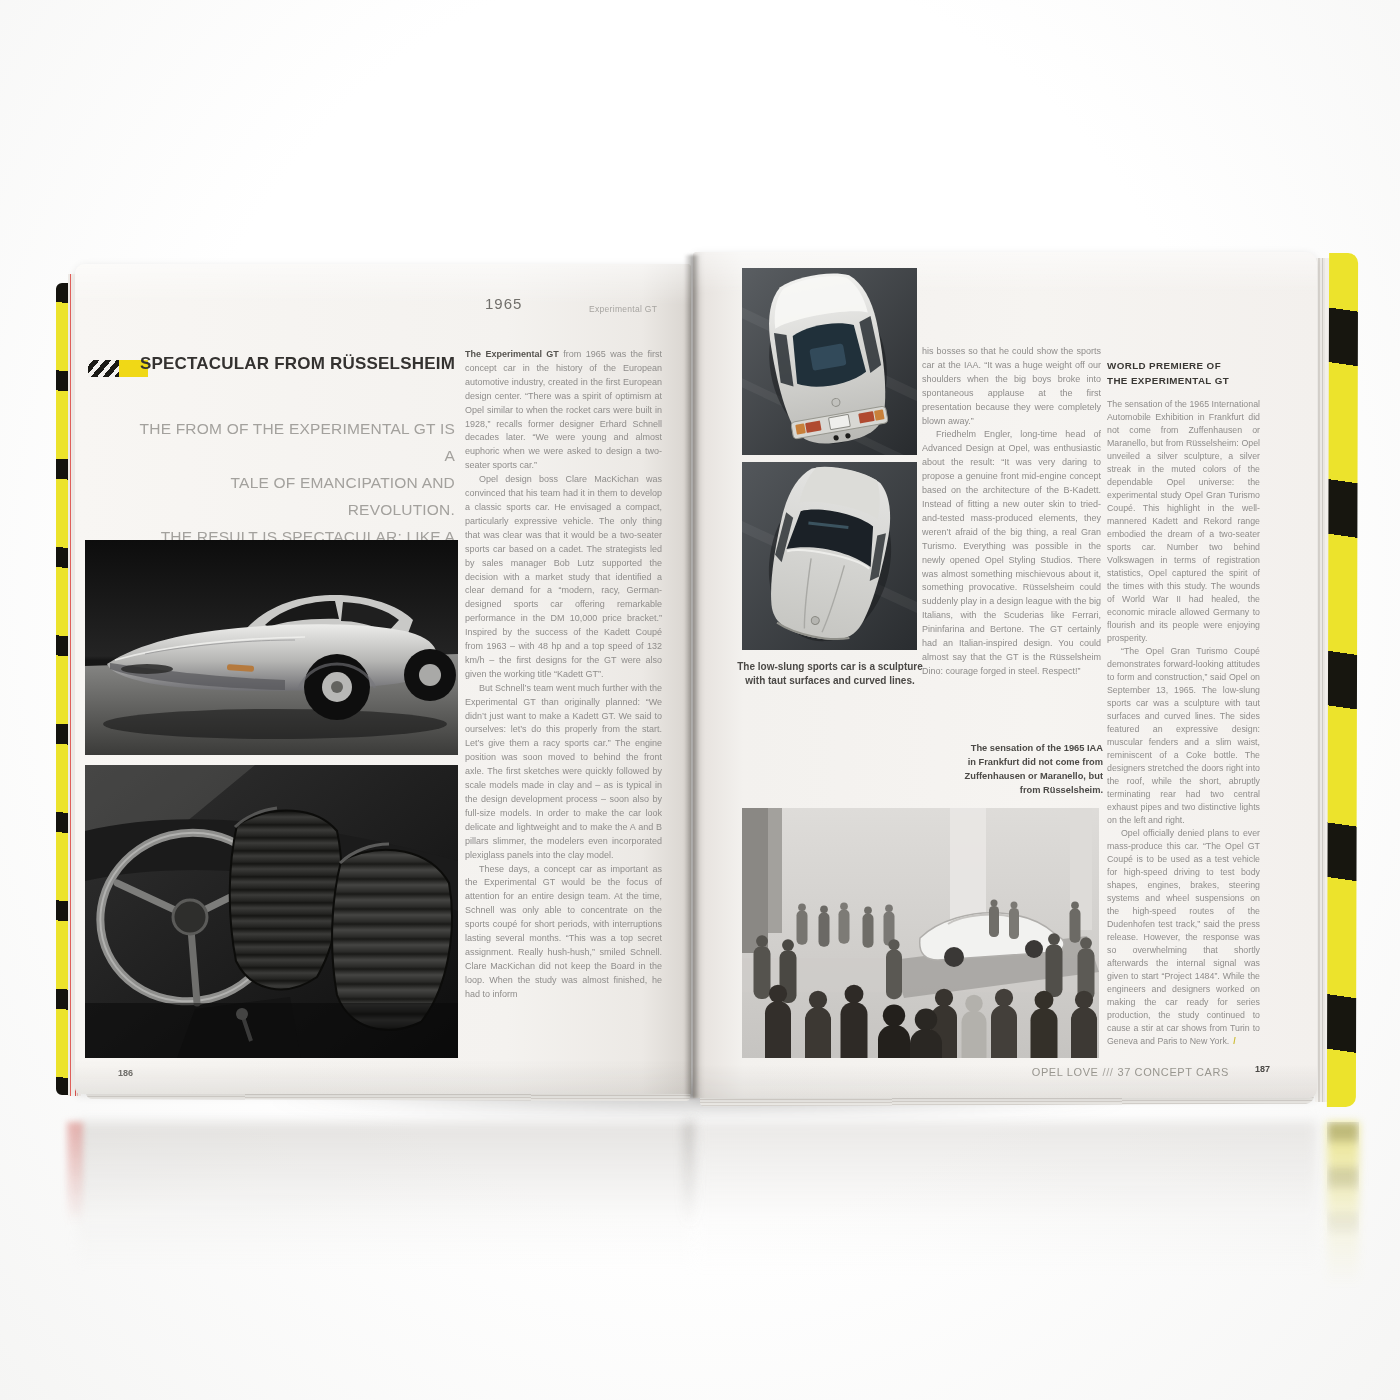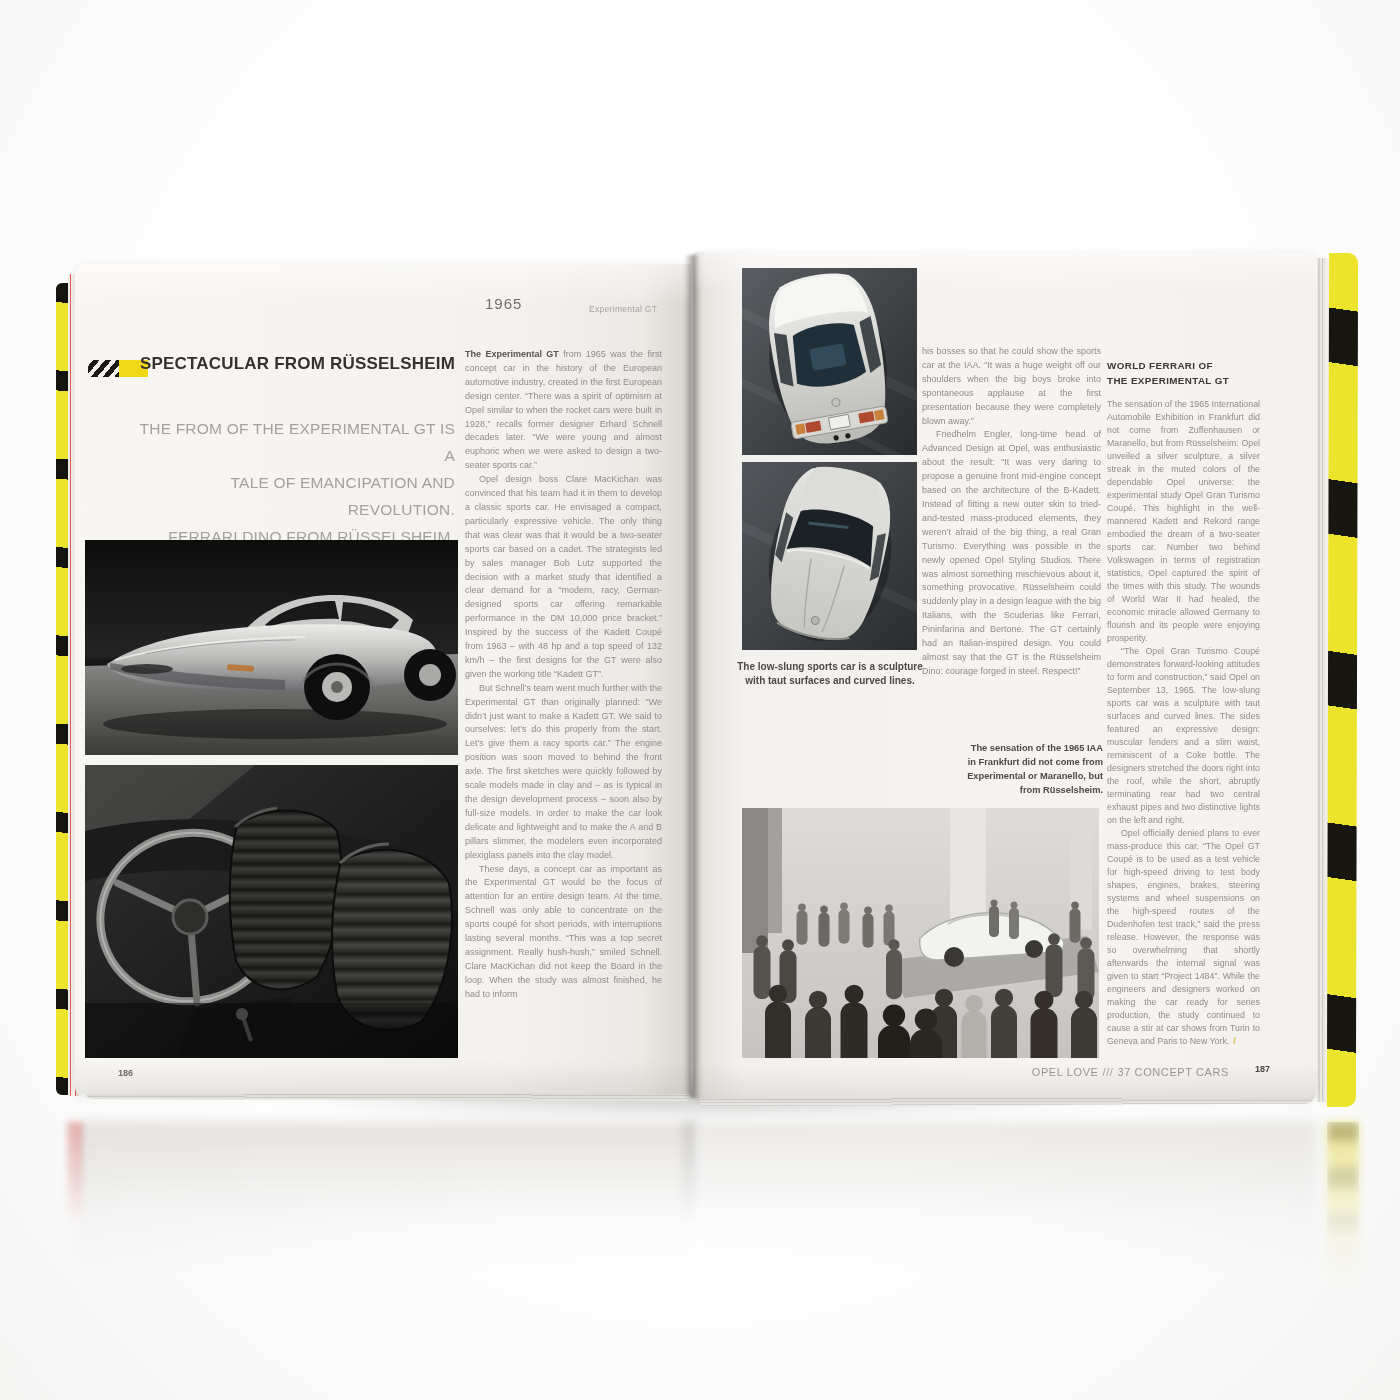--- a/index.html
+++ b/index.html
@@ -123,20 +123,21 @@
     <div class="lp-hazard">
       <span class="hz-stripes"></span>
       <span class="hz-block"></span>
     </div>
 
     <div class="lp-headline">SPECTACULAR FROM RÜSSELSHEIM</div>
 
     <div class="lp-standfirst">
       <div>THE FROM OF THE EXPERIMENTAL GT IS A</div>
       <div>TALE OF EMANCIPATION AND REVOLUTION.</div>
+      <div>THE RESULT IS SPECTACULAR: LIKE A</div>
       <div>FERRARI DINO FROM RÜSSELSHEIM.</div>
     </div>
 
     <div class="photo photo1">
       <svg viewBox="0 0 373 215" width="373" height="215" preserveAspectRatio="none">
         <defs>
           <linearGradient id="p1bg" x1="0" y1="0" x2="0" y2="1">
             <stop offset="0" stop-color="#0d0d0d"></stop>
               <stop offset="0.54" stop-color="#242424"></stop>
             <stop offset="0.56" stop-color="#161616"></stop>
@@ -300,21 +301,21 @@
     </div>
 
     <div class="rp-col1 rp-col">
       <p>his bosses so that he could show the sports car at the IAA. “It was a huge weight off our shoulders when the big boys broke into spontaneous applause at the first presentation because they were completely blown away.”</p>
       <p>Friedhelm Engler, long-time head of Advanced Design at Opel, was enthusiastic about the result: “It was very daring to propose a genuine front mid-engine concept based on the architecture of the B-Kadett. Instead of fitting a new outer skin to tried-and-tested mass-produced elements, they weren’t afraid of the big thing, a real Gran Turismo. Everything was possible in the newly opened Opel Styling Studios. There was almost something mischievous about it, something provocative. Rüsselsheim could suddenly play in a design league with the big Italians, with the Scuderias like Ferrari, Pininfarina and Bertone. The GT certainly had an Italian-inspired design. You could almost say that the GT is the Rüsselsheim Dino: courage forged in steel. Respect!”</p>
     </div>
 
     <div class="rp-pullquote">
       <div>The sensation of the 1965 IAA</div>
       <div>in Frankfurt did not come from</div>
-      <div>Experimental or Maranello, but</div>
+      <div>Zuffenhausen or Maranello, but</div>
       <div>from Rüsselsheim.</div>
     </div>
 
     <div class="photo photo5">
       <svg viewBox="0 0 357 250" width="357" height="250" preserveAspectRatio="none">
         <defs>
           <linearGradient id="p5bg" x1="0" y1="0" x2="0" y2="1">
             <stop offset="0" stop-color="#dedcd9"></stop>
               <stop offset="1" stop-color="#c6c4c1"></stop>
           </linearGradient>
@@ -354,21 +355,21 @@
         <use href="#psn" transform="translate(232,238) scale(1.25)" fill="#b3b1ac"></use>
         <use href="#psn" transform="translate(262,234) scale(1.3)" fill="#433f3a"></use>
         <use href="#psn" transform="translate(302,238) scale(1.35)" fill="#343029"></use>
         <use href="#psn" transform="translate(342,236) scale(1.3)" fill="#3d3934"></use>
         <use href="#psn" transform="translate(152,262) scale(1.6)" fill="#23201c"></use>
         <use href="#psn" transform="translate(184,266) scale(1.6)" fill="#2a2723"></use>
       </svg>
     </div>
 
     <div class="rp-col2-head">
-      <div>WORLD FERRARI OF</div>
+      <div>WORLD PREMIERE OF</div>
       <div>THE EXPERIMENTAL GT</div>
     </div>
 
     <div class="rp-col2-body">
       <p>The sensation of the 1965 International Automobile Exhibition in Frankfurt did not come from Zuffenhausen or Maranello, but from Rüsselsheim: Opel unveiled a silver sculpture, a silver streak in the muted colors of the dependable Opel universe: the experimental study Opel Gran Turismo Coupé. This highlight in the well-mannered Kadett and Rekord range embodied the dream of a two-seater sports car. Number two behind Volkswagen in terms of registration statistics, Opel captured the spirit of the times with this study. The wounds of World War II had healed, the economic miracle allowed Germany to flourish and its people were enjoying prosperity.</p>
       <p>“The Opel Gran Turismo Coupé demonstrates forward-looking attitudes to form and construction,” said Opel on September 13, 1965. The low-slung sports car was a sculpture with taut surfaces and curved lines. The sides featured an expressive design: muscular fenders and a slim waist, reminiscent of a Coke bottle. The designers stretched the doors right into the roof, while the short, abruptly terminating rear had two central exhaust pipes and two distinctive lights on the left and right.</p>
       <p><span>Opel officially denied plans to ever mass-produce this car. “The Opel GT Coupé is to be used as a test vehicle for high-speed driving to test body shapes, engines, brakes, steering systems and wheel suspensions on the high-speed routes of the Dudenhofen test track,” said the press release. However, the response was so overwhelming that shortly afterwards the internal signal was given to start “Project 1484”. While the engineers and designers worked on making the car ready for series production, the study continued to cause a stir at car shows from Turin to Geneva and Paris to New York.</span><span class="end-mark">/</span></p>
     </div>
 
     <div class="rp-footer-text">

